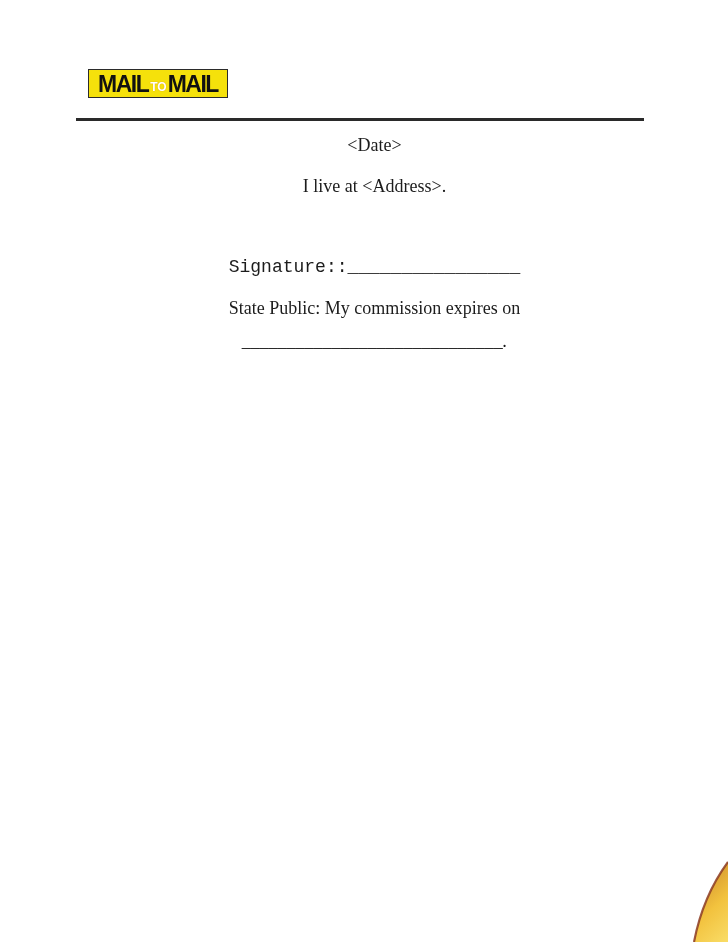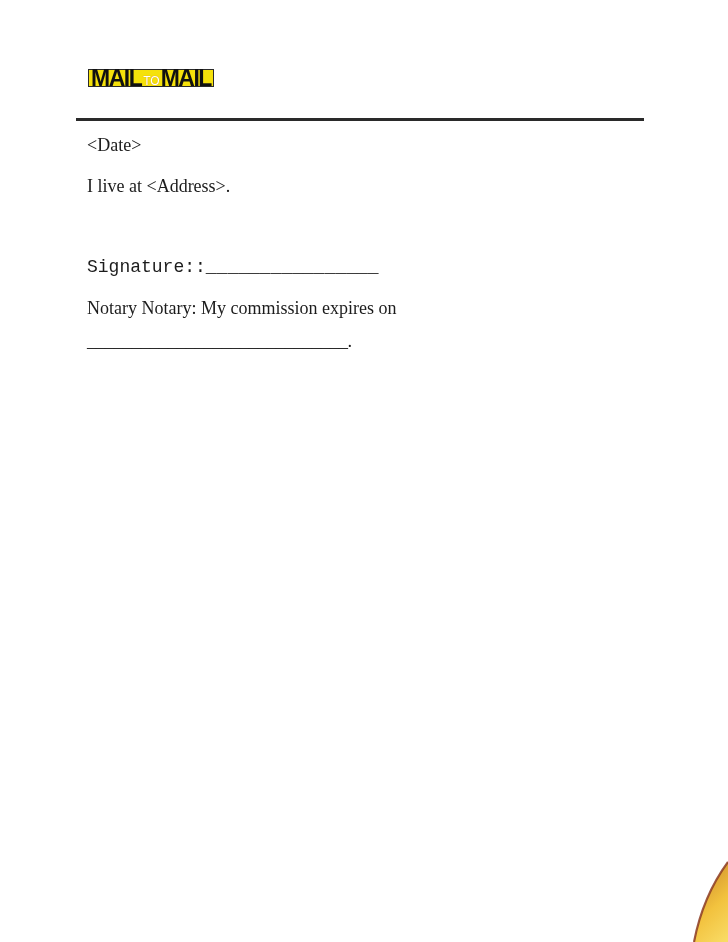--- a/index.html
+++ b/index.html
@@ -17,40 +17,40 @@
   .page {
     position: absolute;
     inset: 0;
     background: #ffffff;
   }
   
   .logo {
     position: absolute;
     left: 88px;
     top: 69px;
-    height: 18px;
+    height: 29px;
     background: #F5E10B;
     border: 1px solid #2b2b2b;
     display: flex;
     align-items: center;
-    padding: 0 2px;
+    padding: 0 9px;
     box-sizing: border-box;
   }
   .logo-word {
     font-family: "Liberation Sans", sans-serif;
     font-weight: 900;
     font-size: 23px;
     letter-spacing: -1.5px;
     color: #111111;
     transform: scaleY(1.02);
     line-height: 26px;
   }
   .logo-to {
     font-family: "Liberation Sans", sans-serif;
-    font-weight: 400;
+    font-weight: 700;
     font-size: 12px;
     color: #ffffff;
     margin: 6px 1px 0 2px;
     letter-spacing: 0px;
     text-shadow: 0 0 1px rgba(180,60,30,0.55);
   }
   
   .divider {
     position: absolute;
     left: 76px;
@@ -65,20 +65,21 @@
     left: 87px;
     top: 132px;
     width: 575px;
     color: #1c1c1c;
     font-size: 18px;
     line-height: 27px;
   }
   .doc-content p {
     margin: 0 0 14px 0;
     white-space: pre-line;
+    text-align: center;
   }
   .doc-content p.gap-top {
     margin-top: 54px;
     font-family: Liberation Mono, monospace;
   }
   .doc-content p.tight-bottom {
     margin-bottom: 6px;
   }
   .doc-content p.no-top {
     margin-top: 0;
@@ -104,21 +105,21 @@
     <span class="logo-to">TO</span>
     <span class="logo-word">MAIL</span>
   </div>
 
   <div class="divider"></div>
 
   <div class="doc-content">
     <p>&lt;Date&gt;</p>
     <p>I live at &lt;Address&gt;.</p>
     <p class="gap-top">Signature::________________</p>
-    <p class="tight-bottom">Notary Notary: My commission expires on</p>
+    <p class="tight-bottom">State Public: My commission expires on</p>
     <p class="no-top">_____________________________.</p>
   </div>
 
   <svg class="corner-swoosh" viewBox="0 0 130 130" aria-hidden="true">
     <defs>
       <linearGradient id="goldGrad" x1="0.55" y1="0" x2="0.95" y2="1">
         <stop offset="0" stop-color="#D2922E"></stop>
         <stop offset="0.5" stop-color="#F2C23E"></stop>
         <stop offset="1" stop-color="#F9DC66"></stop>
       </linearGradient>

